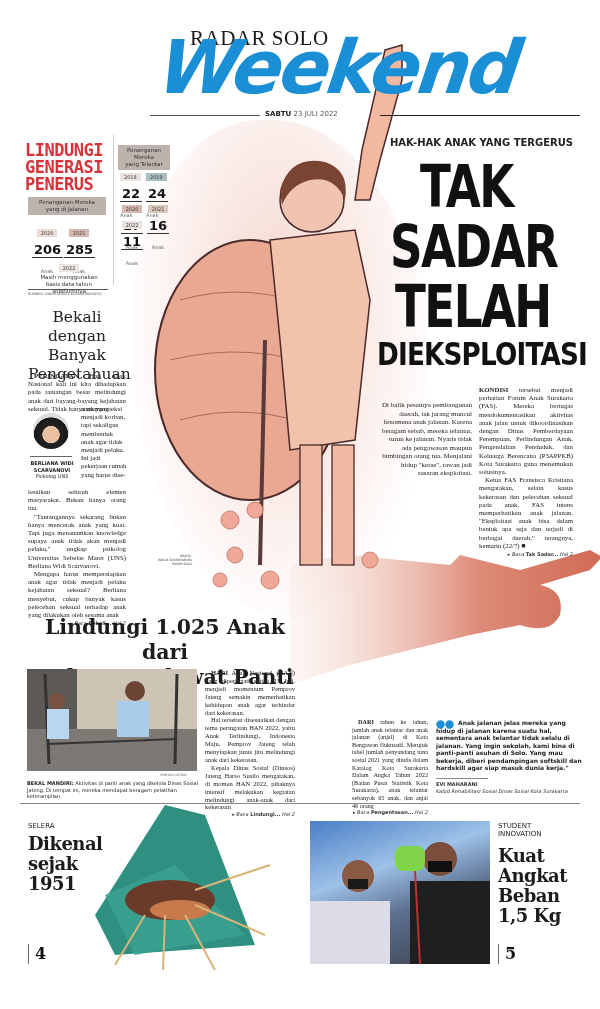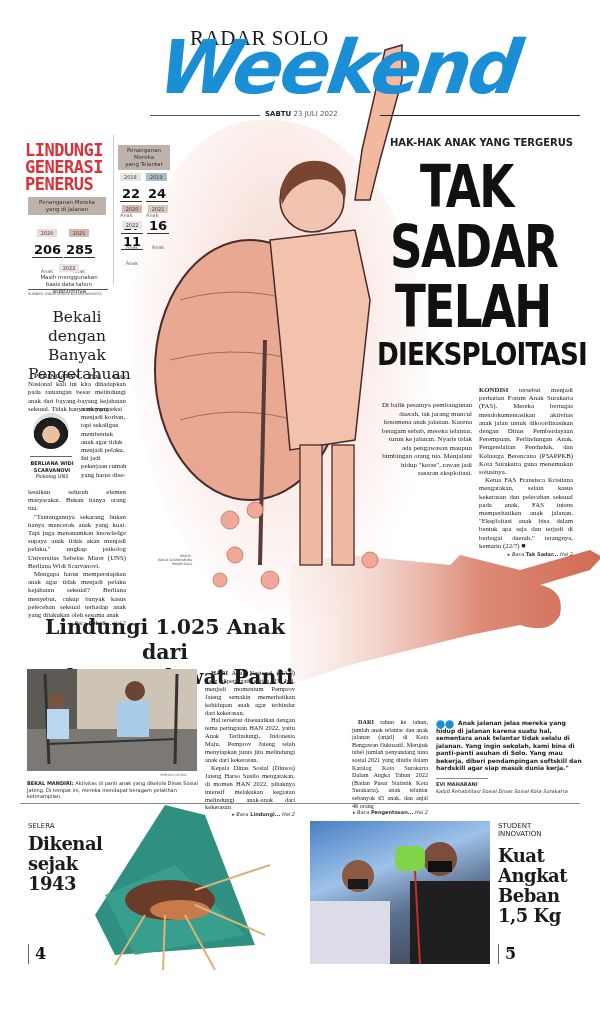--- a/index.html
+++ b/index.html
@@ -280,21 +280,21 @@
   <line x1="120" y1="85" x2="195" y2="60" stroke="#d8b47a" stroke-width="2"></line>
   <line x1="120" y1="100" x2="190" y2="130" stroke="#d8b47a" stroke-width="2"></line>
   <line x1="70" y1="110" x2="40" y2="160" stroke="#d8b47a" stroke-width="2"></line>
   <line x1="90" y1="110" x2="88" y2="165" stroke="#d8b47a" stroke-width="2"></line>
   <line x1="110" y1="110" x2="140" y2="165" stroke="#d8b47a" stroke-width="2"></line>
 </svg>
 <div class="abs teaser-label" style="left:28px;top:822px;">SELERA</div>
 <div class="abs teaser-h" style="left:28px;top:834px;">
   <div>Dikenal</div>
   <div>sejak</div>
-  <div>1943</div>
+  <div>1951</div>
 </div>
 <div class="abs page-no" style="left:28px;top:944px;">4</div>
 
 <div class="abs robo">
   <svg width="180" height="143" viewBox="0 0 180 143">
     <rect x="0" y="80" width="80" height="63" fill="#dcdce8"></rect>
     <circle cx="48" cy="55" r="16" fill="#8a5a44"></circle>
     <rect x="38" y="58" width="20" height="10" fill="#1a1a1a"></rect>
     <rect x="100" y="60" width="80" height="83" fill="#1f1f1f"></rect>
     <circle cx="130" cy="38" r="17" fill="#7a4e3a"></circle>

